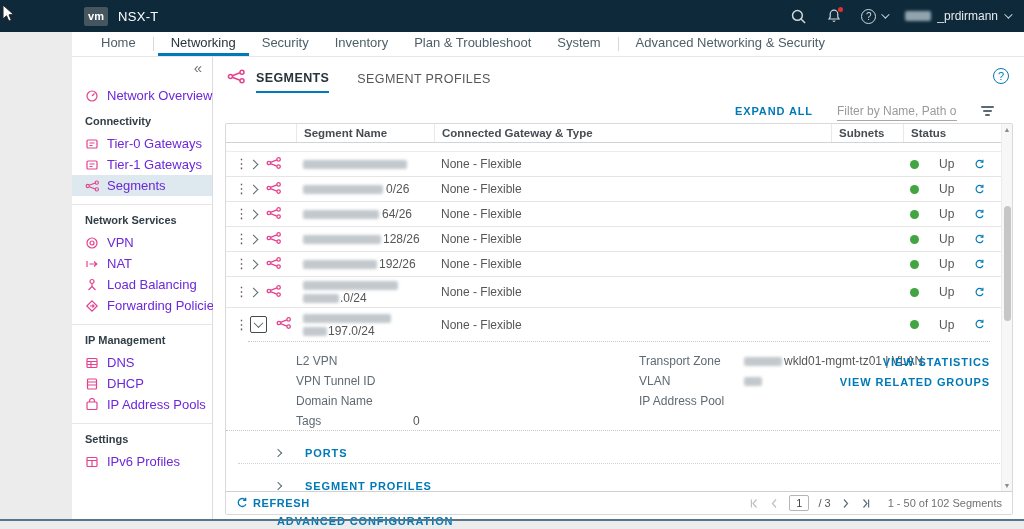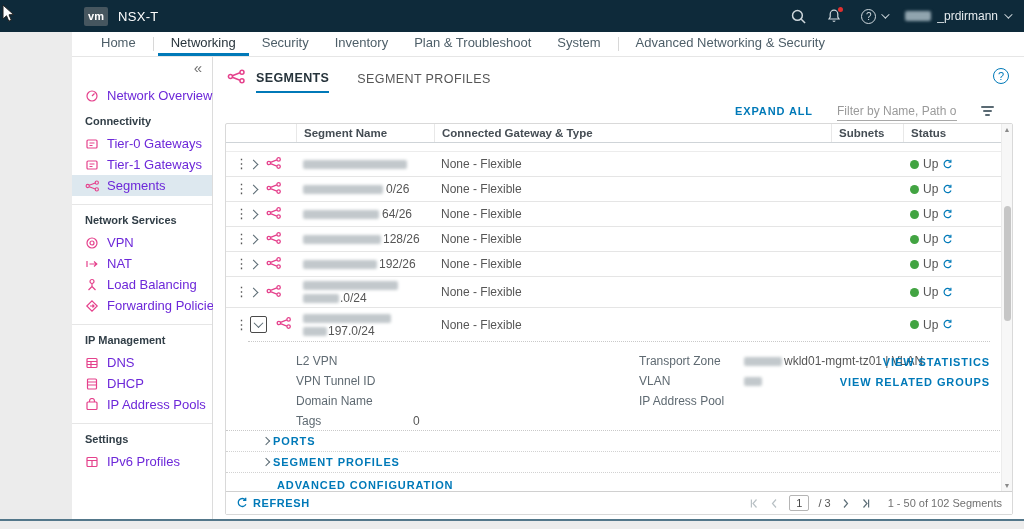--- a/index.html
+++ b/index.html
@@ -73,35 +73,35 @@
   .thead .c-ctrl { border-left:none; }
   .trow { display:flex; align-items:center; height:25px; border-bottom:1px solid #e5e5e5; font-size:12px; color:#565656; }
   .trow.two { height:31px; }
   .trow.exp { height:33px; }
   .trow .c-name, .trow .c-gw, .trow .c-sub, .trow .c-status { padding-left:7px; }
   .dots { color:#565656; font-size:13px; line-height:10px; letter-spacing:0; cursor:pointer; width:6px; text-align:center; }
   .chev { width:7px; height:7px; border-right:1.4px solid #5a6a73; border-bottom:1.4px solid #5a6a73; transform:rotate(-45deg); display:inline-block; cursor:pointer; }
   .chev.down { transform:rotate(45deg) translate(-1px,-1px); }
   .chev-box { width:17px; height:17px; border:1.5px solid #4a4a4a; border-radius:2px; display:flex; align-items:center; justify-content:center; cursor:pointer; }
   .name2 { line-height:13px; }
-  .st { display:flex; align-items:center; gap:4px; }
+  .st { display:flex; align-items:center; gap:20px; }
   .dot-green { width:9px; height:9px; border-radius:50%; background:#42a442; display:inline-block; }
   .refresh-ico { color:#0079b8; display:inline-flex; cursor:pointer; }
 
   
   .detail { border-bottom:1px dotted #c9c9c9; position:relative; padding:10px 0 6px 70px; height:90px; font-size:12px; color:#565656; }
   .detail:before { content:""; position:absolute; left:22px; right:22px; top:0; border-top:1px dotted #c9c9c9; }
   .d-row { display:flex; height:20px; align-items:center; }
   .d-label { width:117px; color:#5f6a72; }
   .d-col2 { position:absolute; left:413px; top:10px; }
   .d-col2 .d-row { position:relative; }
   .d-col2 .d-label { width:105px; }
   .d-links { position:absolute; right:22px; top:15px; text-align:right; }
   .d-links div { margin-bottom:8px; }
-  .sect-row { height:21px; display:flex; align-items:center; gap:4px; padding-left:37px; border-bottom:1px dotted #d2d2d2; margin:0; }
+  .sect-row { height:21px; display:flex; align-items:center; gap:24px; padding-left:37px; border-bottom:1px dotted #d2d2d2; margin:12px; }
   .sect-row .chev { width:6px; height:6px; }
   .adv-row { height:24px; display:flex; align-items:center; padding-left:51px; }
 
   
   .tfoot { position:absolute; left:0; right:0; bottom:0; height:23px; border-top:1px solid #d0d0d0; display:flex; align-items:center; background:#fff; font-size:11px; }
   .tfoot .refresh { display:flex; align-items:center; gap:5px; padding-left:10px; color:#0079b8; font-weight:bold; letter-spacing:.6px; cursor:pointer; }
   .pager { margin-left:auto; display:flex; align-items:center; gap:9px; padding-right:10px; color:#6b7b84; }
   .pg-ico { display:inline-flex; cursor:pointer; color:#5f7079; }
   .pg-ico.dis { color:#b9c1c5; }
   .pg-box { width:20px; height:16px; border:1px solid #b5b5b5; border-radius:2px; display:flex; align-items:center; justify-content:center; color:#444; }

